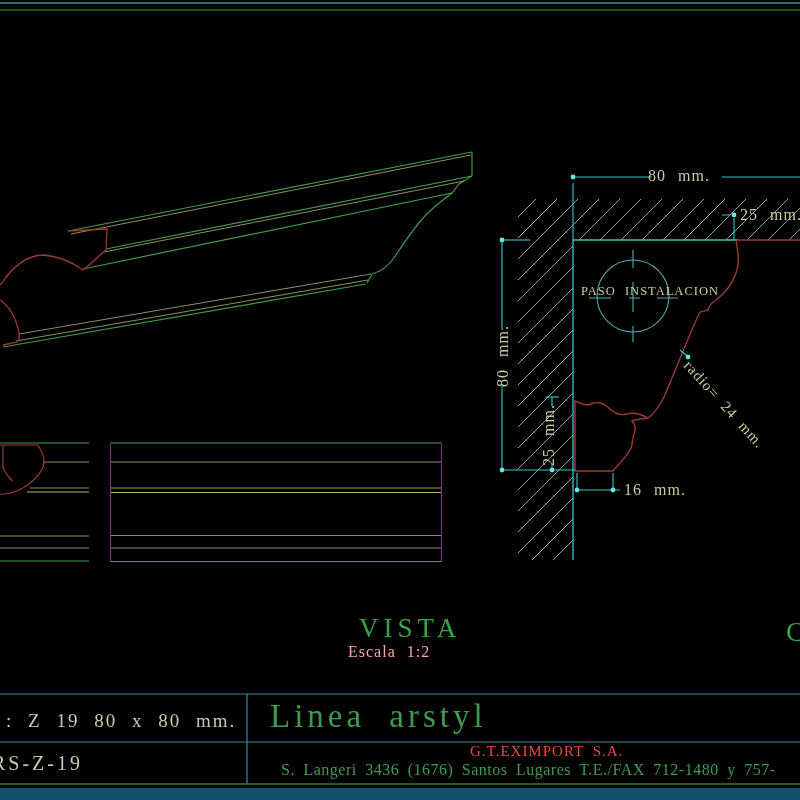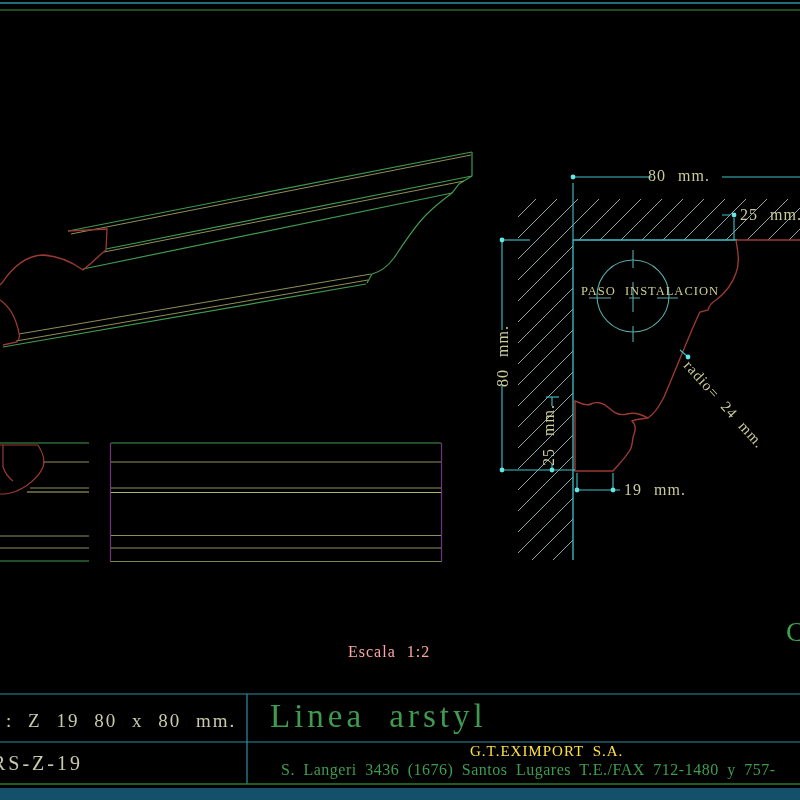--- a/index.html
+++ b/index.html
@@ -12,21 +12,21 @@
   .dim{color:#cbcb98;font-size:16px;letter-spacing:1px;word-spacing:7px;}
   .dim-vert{transform:rotate(-90deg);text-align:center;}
   .radius{color:#cbcb98;font-size:15px;letter-spacing:1px;word-spacing:5px;
           transform:rotate(48deg);transform-origin:left top;}
   .passage{color:#cfcf8f;font-size:12.5px;letter-spacing:1px;word-spacing:5px;text-align:center;}
   .view-title{color:#3da04d;font-size:27px;letter-spacing:5px;}
   .view-scale{color:#fca5a5;font-size:16px;letter-spacing:1px;word-spacing:6px;}
   .tb-spec{color:#c9c9ad;font-size:19px;letter-spacing:2px;word-spacing:8px;text-align:center;}
   .tb-code{color:#c9c9ad;font-size:20px;letter-spacing:3px;}
   .tb-line{color:#3f9b4f;font-size:33px;letter-spacing:4px;word-spacing:12px;}
-  .tb-company{color:#fde047;font-size:15px;letter-spacing:1px;word-spacing:4px;text-align:right;}
+  .tb-company{color:#ef4444;font-size:15px;letter-spacing:1px;word-spacing:4px;text-align:right;}
   .tb-address{color:#3f9b4f;font-size:16px;letter-spacing:0.5px;word-spacing:4px;}
   .partial-c{color:#3da04d;font-size:28px;}
 </style>
 </head>
 <body>
 
 <div id="canvas">
 
   <svg id="linework" width="800" height="800" viewBox="0 0 800 800">
     <defs>
@@ -159,26 +159,27 @@
   </svg>
 
   <div class="cadtext dim" style="left:648px;top:168px;">80 mm.</div>
 
   <div class="cadtext dim dim-vert" style="left:445px;top:348px;width:115px;">80 mm.</div>
 
   <div class="cadtext dim dim-vert" style="left:506px;top:427px;width:86px;">25 mm.</div>
 
   <div class="cadtext dim" style="left:740px;top:207px;">25 mm.</div>
 
-  <div class="cadtext dim" style="left:624px;top:482px;">19 mm.</div>
+  <div class="cadtext dim" style="left:624px;top:482px;">16 mm.</div>
 
   <div class="cadtext radius" style="left:692px;top:358px;">radio= 24 mm.</div>
 
   <div class="cadtext passage" style="left:581px;top:285px;">PASO INSTALACION</div>
 
+  <div class="cadtext view-title" style="left:359px;top:615px;">VISTA</div>
 
   <div class="cadtext view-scale" style="left:348px;top:644px;">Escala 1:2</div>
 
   <div class="cadtext partial-c" style="left:786px;top:618px;">C</div>
 
   <div class="cadtext tb-spec" style="left:6px;top:711px;">: Z 19 80 x 80 mm.</div>
 
   <div class="cadtext tb-code" style="left:-8px;top:753px;">RS-Z-19</div>
 
   <div class="cadtext tb-line" style="left:270px;top:700px;">Linea arstyl</div>

